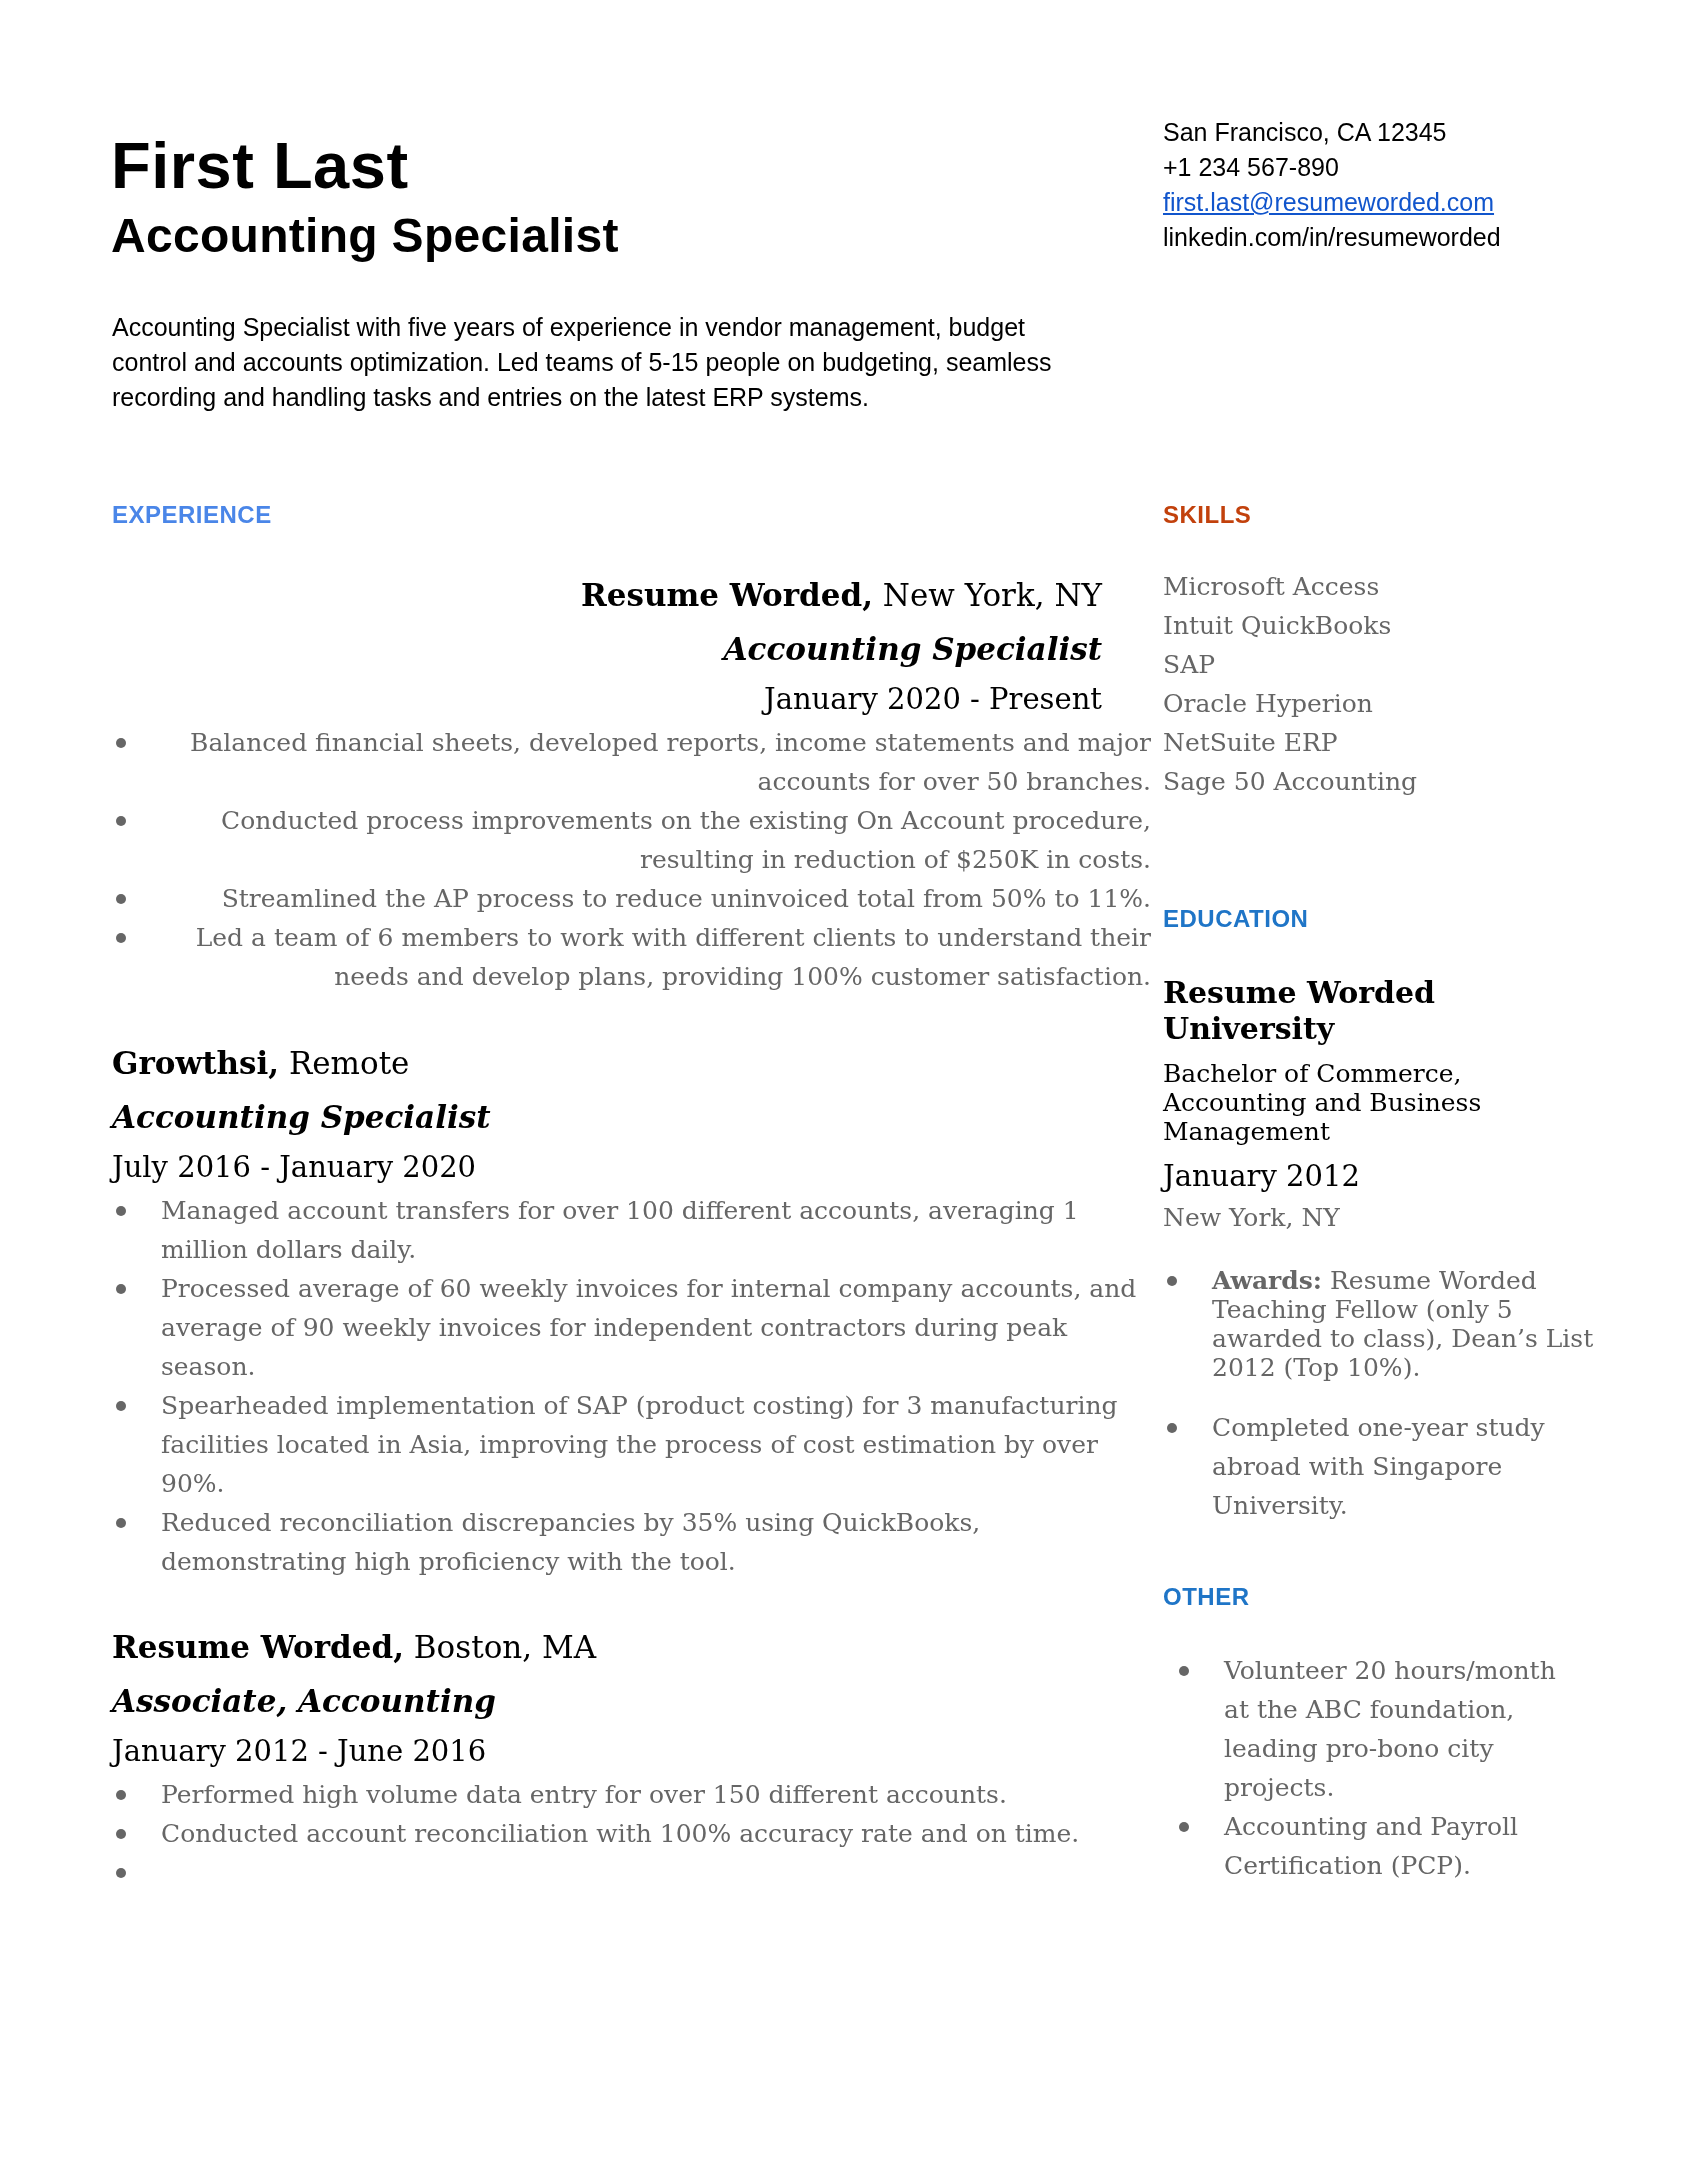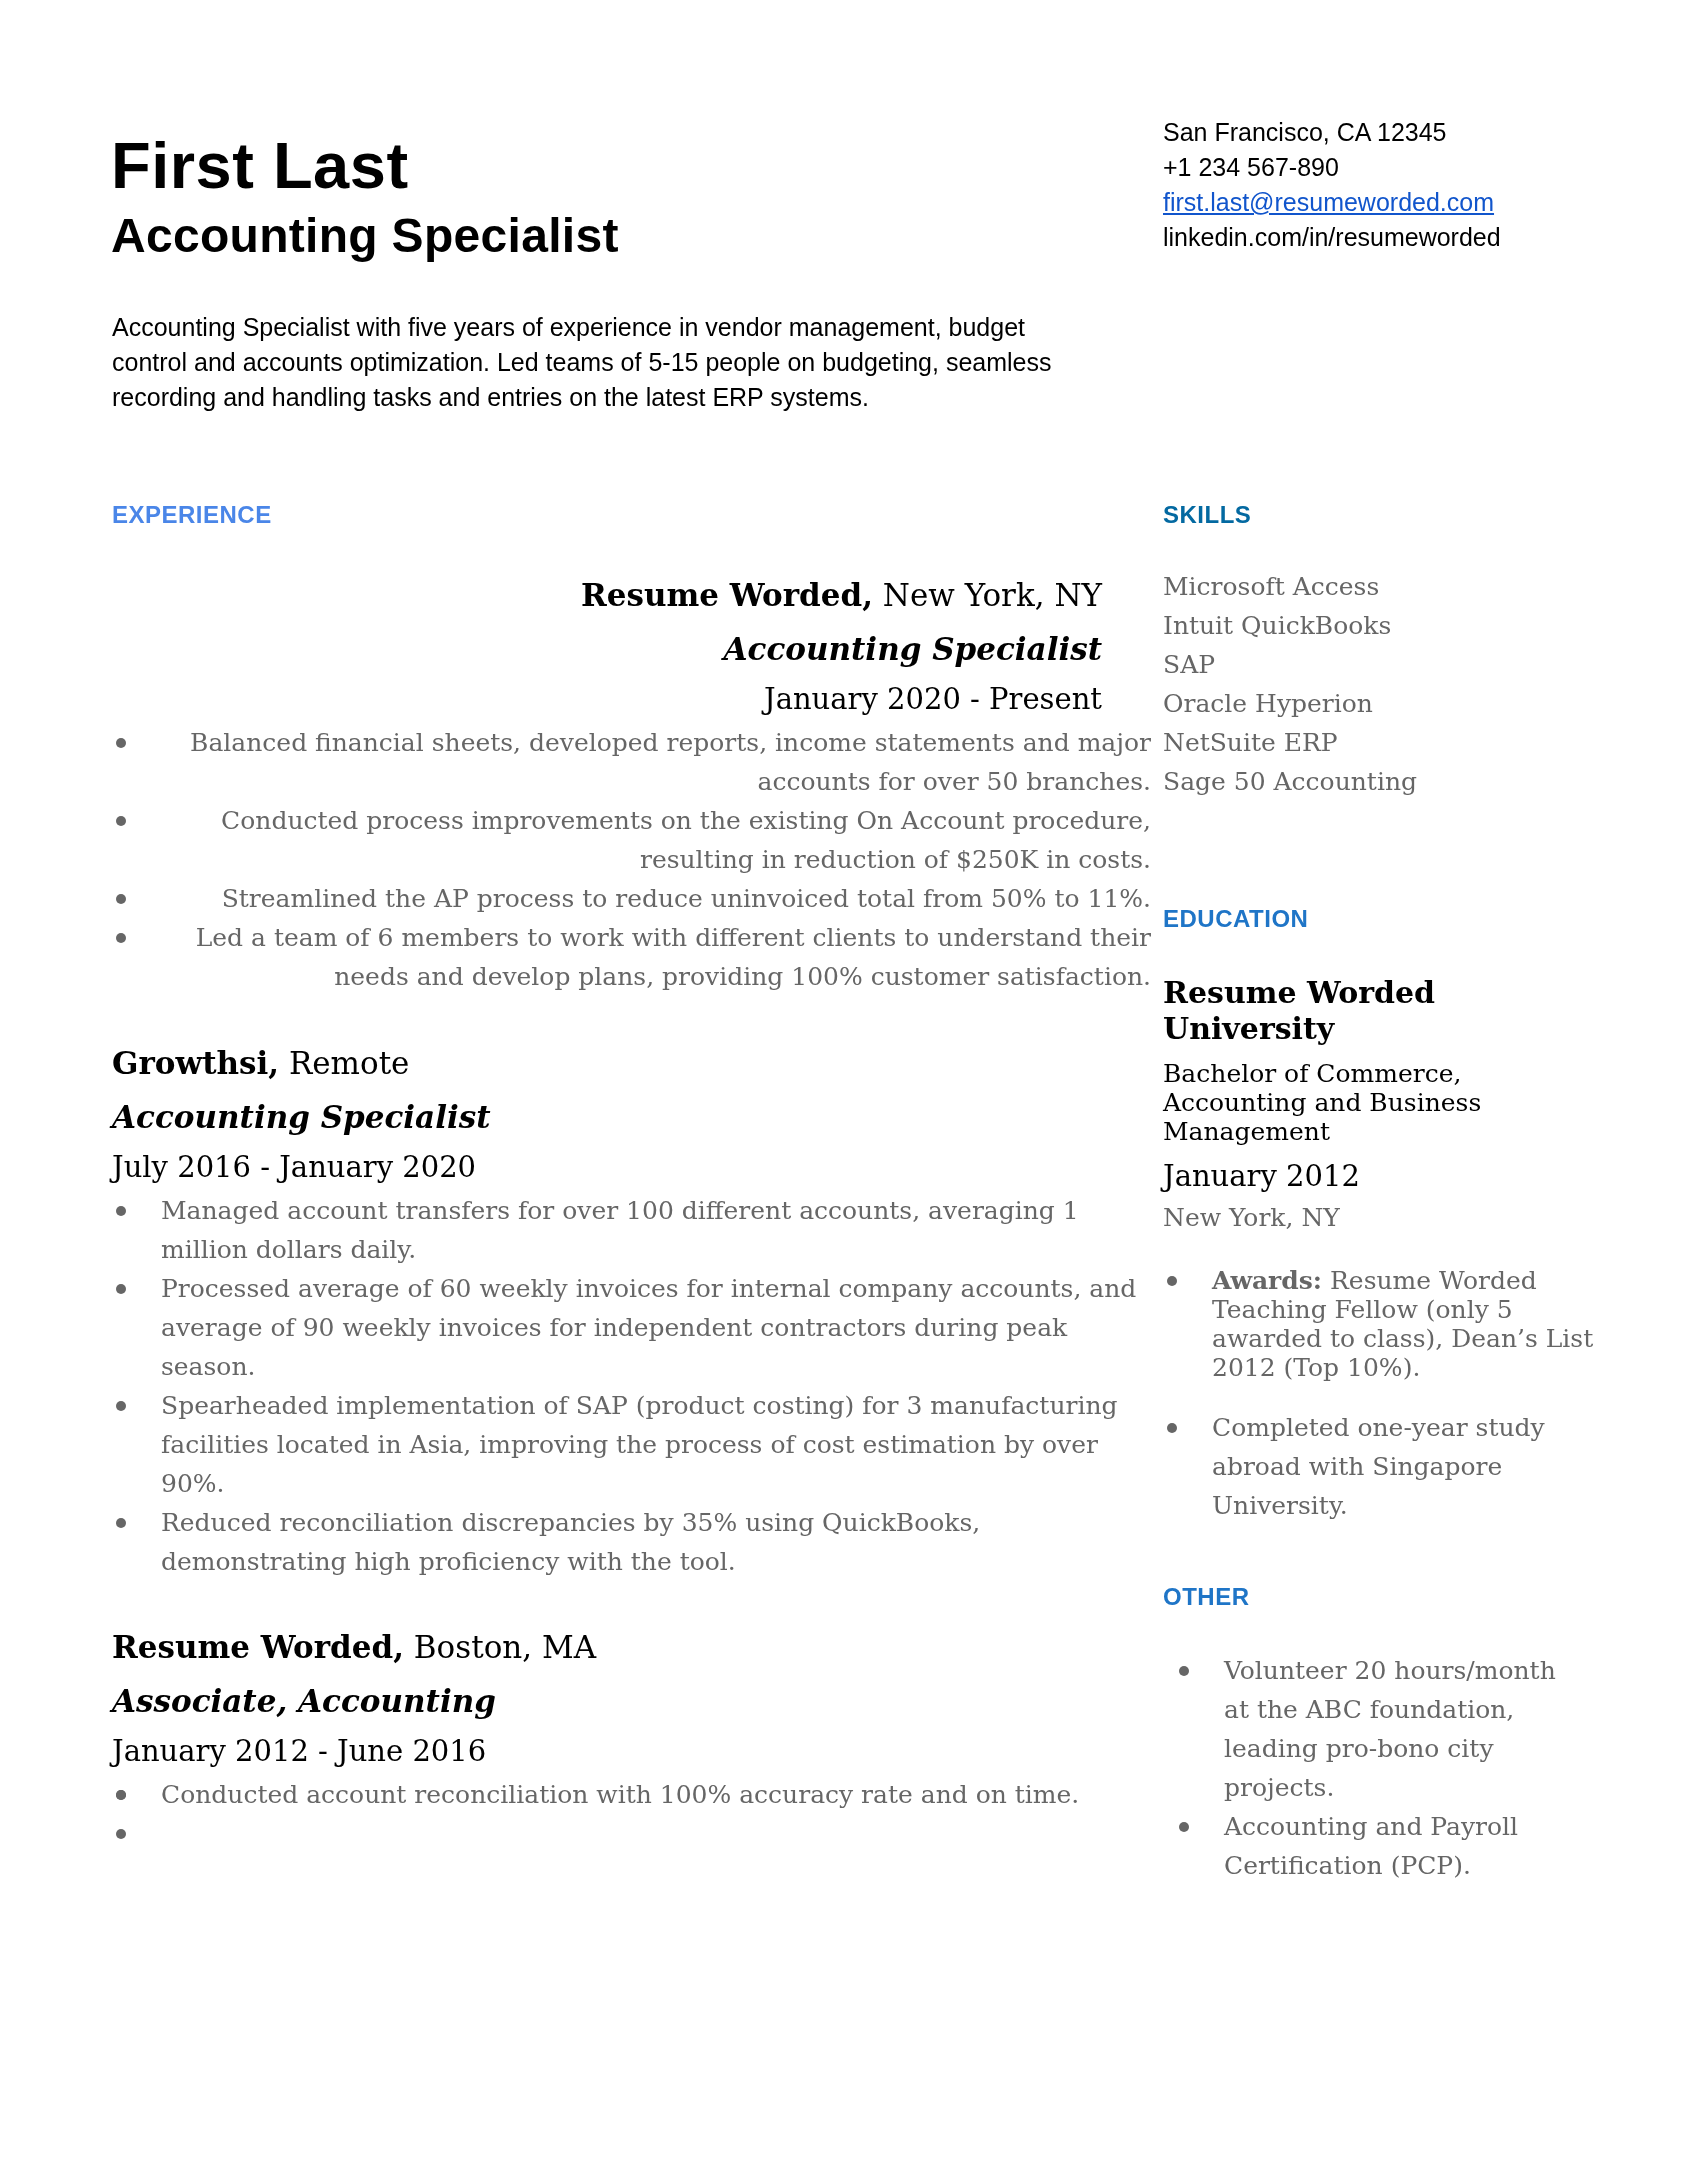--- a/index.html
+++ b/index.html
@@ -12,21 +12,21 @@
   #title { left: 111px; top: 206px; font-size: 48px; font-weight: 700; line-height: 59px; letter-spacing: 0.3px; }
 
   #contact { left: 1163px; top: 115px; font-size: 25px; line-height: 35px; }
   #contact div { white-space: nowrap; }
   #contact a { color: #1155cc; text-decoration: underline; }
 
   #summary { left: 112px; top: 310px; width: 990px; font-size: 25px; line-height: 35px; }
 
   .sec-head { font-size: 24px; font-weight: 700; letter-spacing: 0.5px; line-height: 30px; }
   #exp-head { left: 112px; top: 500px; color: #4a86e8; }
-  #skills-head { left: 1163px; top: 500px; color: #0369a1; }
+  #skills-head { left: 1163px; top: 500px; color: #c2410c; }
   #edu-head { left: 1163px; top: 904px; color: #1f75c7; }
   #other-head { left: 1163px; top: 1582px; color: #1f75c7; }
 
   .job { left: 112px; width: 990px; }
   .job .company { font-size: 31px; line-height: 40px; height: 40px; }
   .job .company b { font-weight: 700; }
   .job .role { font-size: 31px; font-style: italic; font-weight: 700; line-height: 40px; margin-top: 14px; }
   .job .dates { font-size: 29px; line-height: 40px; margin-top: 10px; }
   .job ul { list-style: none; margin: 4px 0 0 0; padding: 0; }
   .job li { position: relative; padding-left: 49px; font-size: 25px; line-height: 39px; color: #666666; width: 990px; }
@@ -95,21 +95,21 @@
     <li><span class="dot"></span><span>Spearheaded implementation of SAP (product costing) for 3 manufacturing facilities located in Asia, improving the process of cost estimation by over 90%.</span></li>
     <li><span class="dot"></span><span>Reduced reconciliation discrepancies by 35% using QuickBooks, demonstrating high proficiency with the tool.</span></li>
   </ul>
 </div>
 
 <div class="abs job serif" style="top:1627px;">
   <div class="company"><b>Resume Worded,</b><span> Boston, MA</span></div>
   <div class="role">Associate, Accounting</div>
   <div class="dates">January 2012 - June 2016</div>
   <ul>
-    <li><span class="dot"></span></li>
+    <li><span class="dot"></span><span>Performed high volume data entry for over 150 different accounts.</span></li>
     <li><span class="dot"></span><span>Conducted account reconciliation with 100% accuracy rate and on time.</span></li>
     <li><span class="dot"></span></li>
   </ul>
 </div>
 
 <div id="skills" class="abs serif">
   <div>Microsoft Access</div>
   <div>Intuit QuickBooks</div>
   <div>SAP</div>
   <div>Oracle Hyperion</div>

